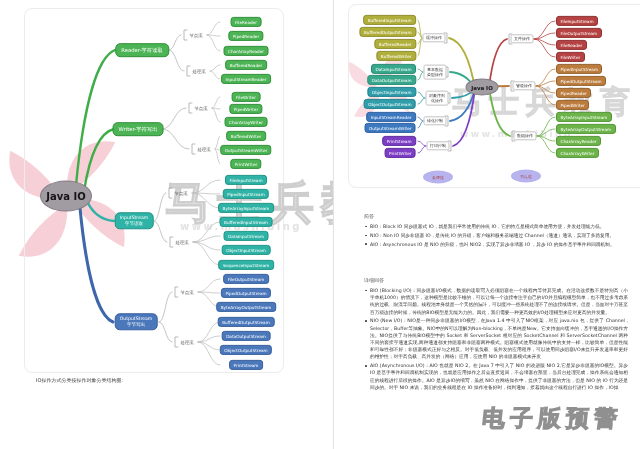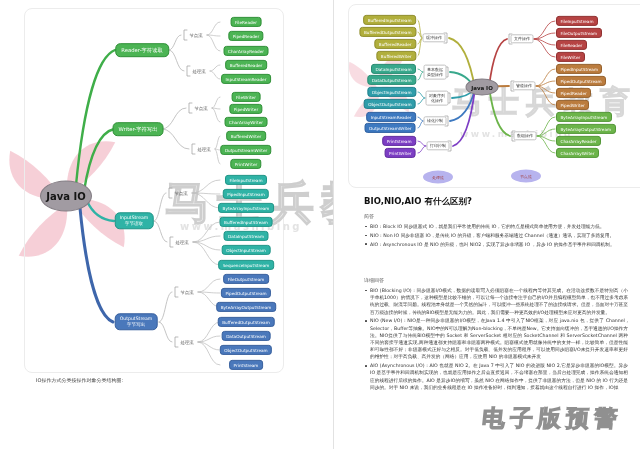--- a/index.html
+++ b/index.html
@@ -201,21 +201,20 @@
         <path d="M202,86 C211.5,86 211.5,93 221,93" stroke="#bb7c3e" stroke-width="0.8" fill="none" stroke-linecap="round"></path>
         <path d="M202,86 C211.5,86 211.5,105 221,105" stroke="#bb7c3e" stroke-width="0.8" fill="none" stroke-linecap="round"></path>
         <path d="M155,87 C159.2,116.4 166.6,133.6 176,136" stroke="#6cb44a" stroke-width="1.8" fill="none" stroke-linecap="round"></path>
         <path d="M181,131 H178 V141 H181" stroke="#9c9c9c" stroke-width="0.7" fill="none" stroke-linecap="round"></path>
         <path d="M203,136 C212,136 212,117 221,117" stroke="#6cb44a" stroke-width="0.8" fill="none" stroke-linecap="round"></path>
         <path d="M203,136 C212,136 212,129 221,129" stroke="#6cb44a" stroke-width="0.8" fill="none" stroke-linecap="round"></path>
         <path d="M203,136 C212,136 212,141 221,141" stroke="#6cb44a" stroke-width="0.8" fill="none" stroke-linecap="round"></path>
         <path d="M203,136 C212,136 212,153 221,153" stroke="#6cb44a" stroke-width="0.8" fill="none" stroke-linecap="round"></path>
       </svg>
 
-    <div class="qa-title" style="left:30px;top:196px">BIO,NIO,AIO 有什么区别?</div>
     <div class="qa-sub" style="left:30px;top:213px">简答</div>
     <ul class="qa-list" id="short-list" style="left:30px;top:223px;width:262px">
         <li>BIO：Block IO 同步阻塞式 IO，就是我们平常使用的传统 IO，它的特点是模式简单使用方便，并发处理能力低。</li>
         <li>NIO：Non IO 同步非阻塞 IO，是传统 IO 的升级，客户端和服务器端通过 Channel（通道）通讯，实现了多路复用。</li>
         <li>AIO：Asynchronous IO 是 NIO 的升级，也叫 NIO2，实现了异步非堵塞 IO ，异步 IO 的操作基于事件和回调机制。</li>
       </ul>
     <div class="qa-sub" style="left:30px;top:277px">详细回答</div>
     <ul class="qa-list" id="detail-list" style="left:30px;top:287px;width:264px">
         <li>BIO (Blocking I/O)：同步阻塞I/O模式，数据的读取写入必须阻塞在一个线程内等待其完成。在活动连接数不是特别高（小于单机1000）的情况下，这种模型是比较不错的，可以让每一个连接专注于自己的I/O并且编程模型简单，也不用过多考虑系统的过载、限流等问题。线程池本身就是一个天然的漏斗，可以缓冲一些系统处理不了的连接或请求。但是，当面对十万甚至百万级连接的时候，传统的BIO模型是无能为力的。因此，我们需要一种更高效的I/O处理模型来应对更高的并发量。</li>
         <li>NIO (New I/O)：NIO是一种同步非阻塞的I/O模型，在Java 1.4 中引入了NIO框架，对应 java.nio 包，提供了 Channel , Selector，Buffer等抽象。NIO中的N可以理解为Non-blocking，不单纯是New。它支持面向缓冲的，基于通道的I/O操作方法。NIO提供了与传统BIO模型中的 Socket 和 ServerSocket 相对应的 SocketChannel 和 ServerSocketChannel 两种不同的套接字通道实现,两种通道都支持阻塞和非阻塞两种模式。阻塞模式使用就像传统中的支持一样，比较简单，但是性能和可靠性都不好；非阻塞模式正好与之相反。对于低负载、低并发的应用程序，可以使用同步阻塞I/O来提升开发速率和更好的维护性；对于高负载、高并发的（网络）应用，应使用 NIO 的非阻塞模式来开发</li>

